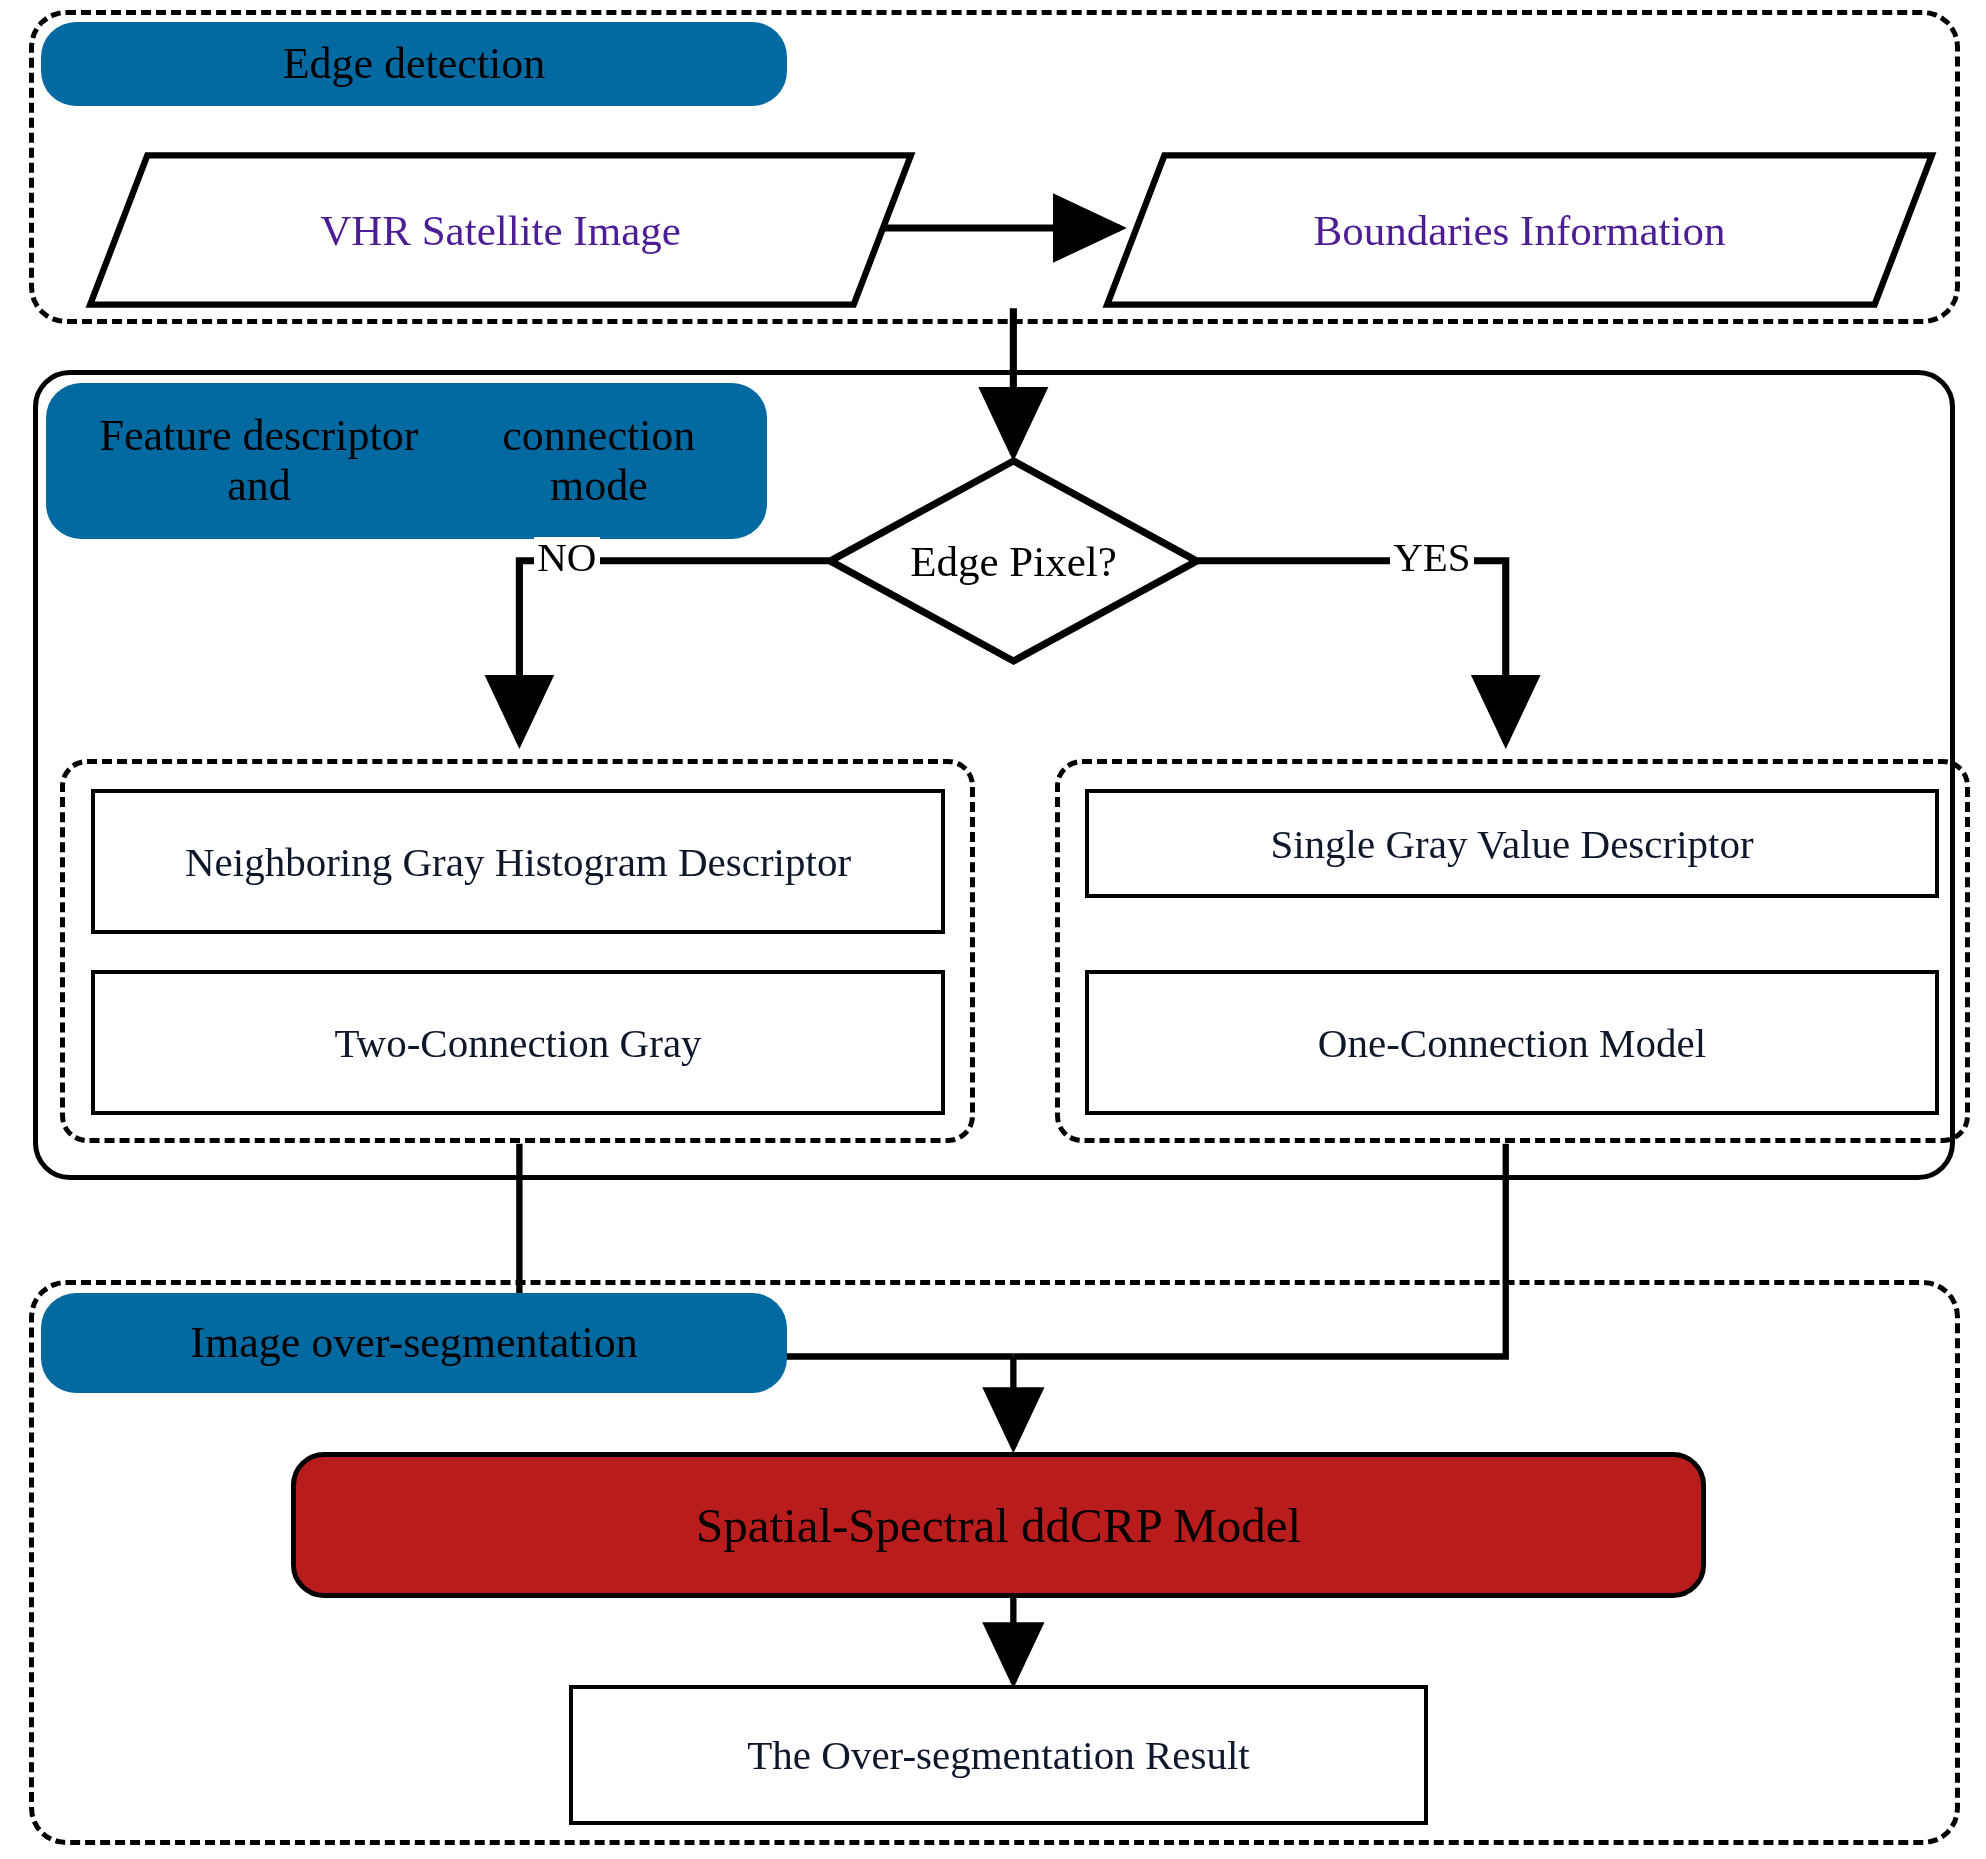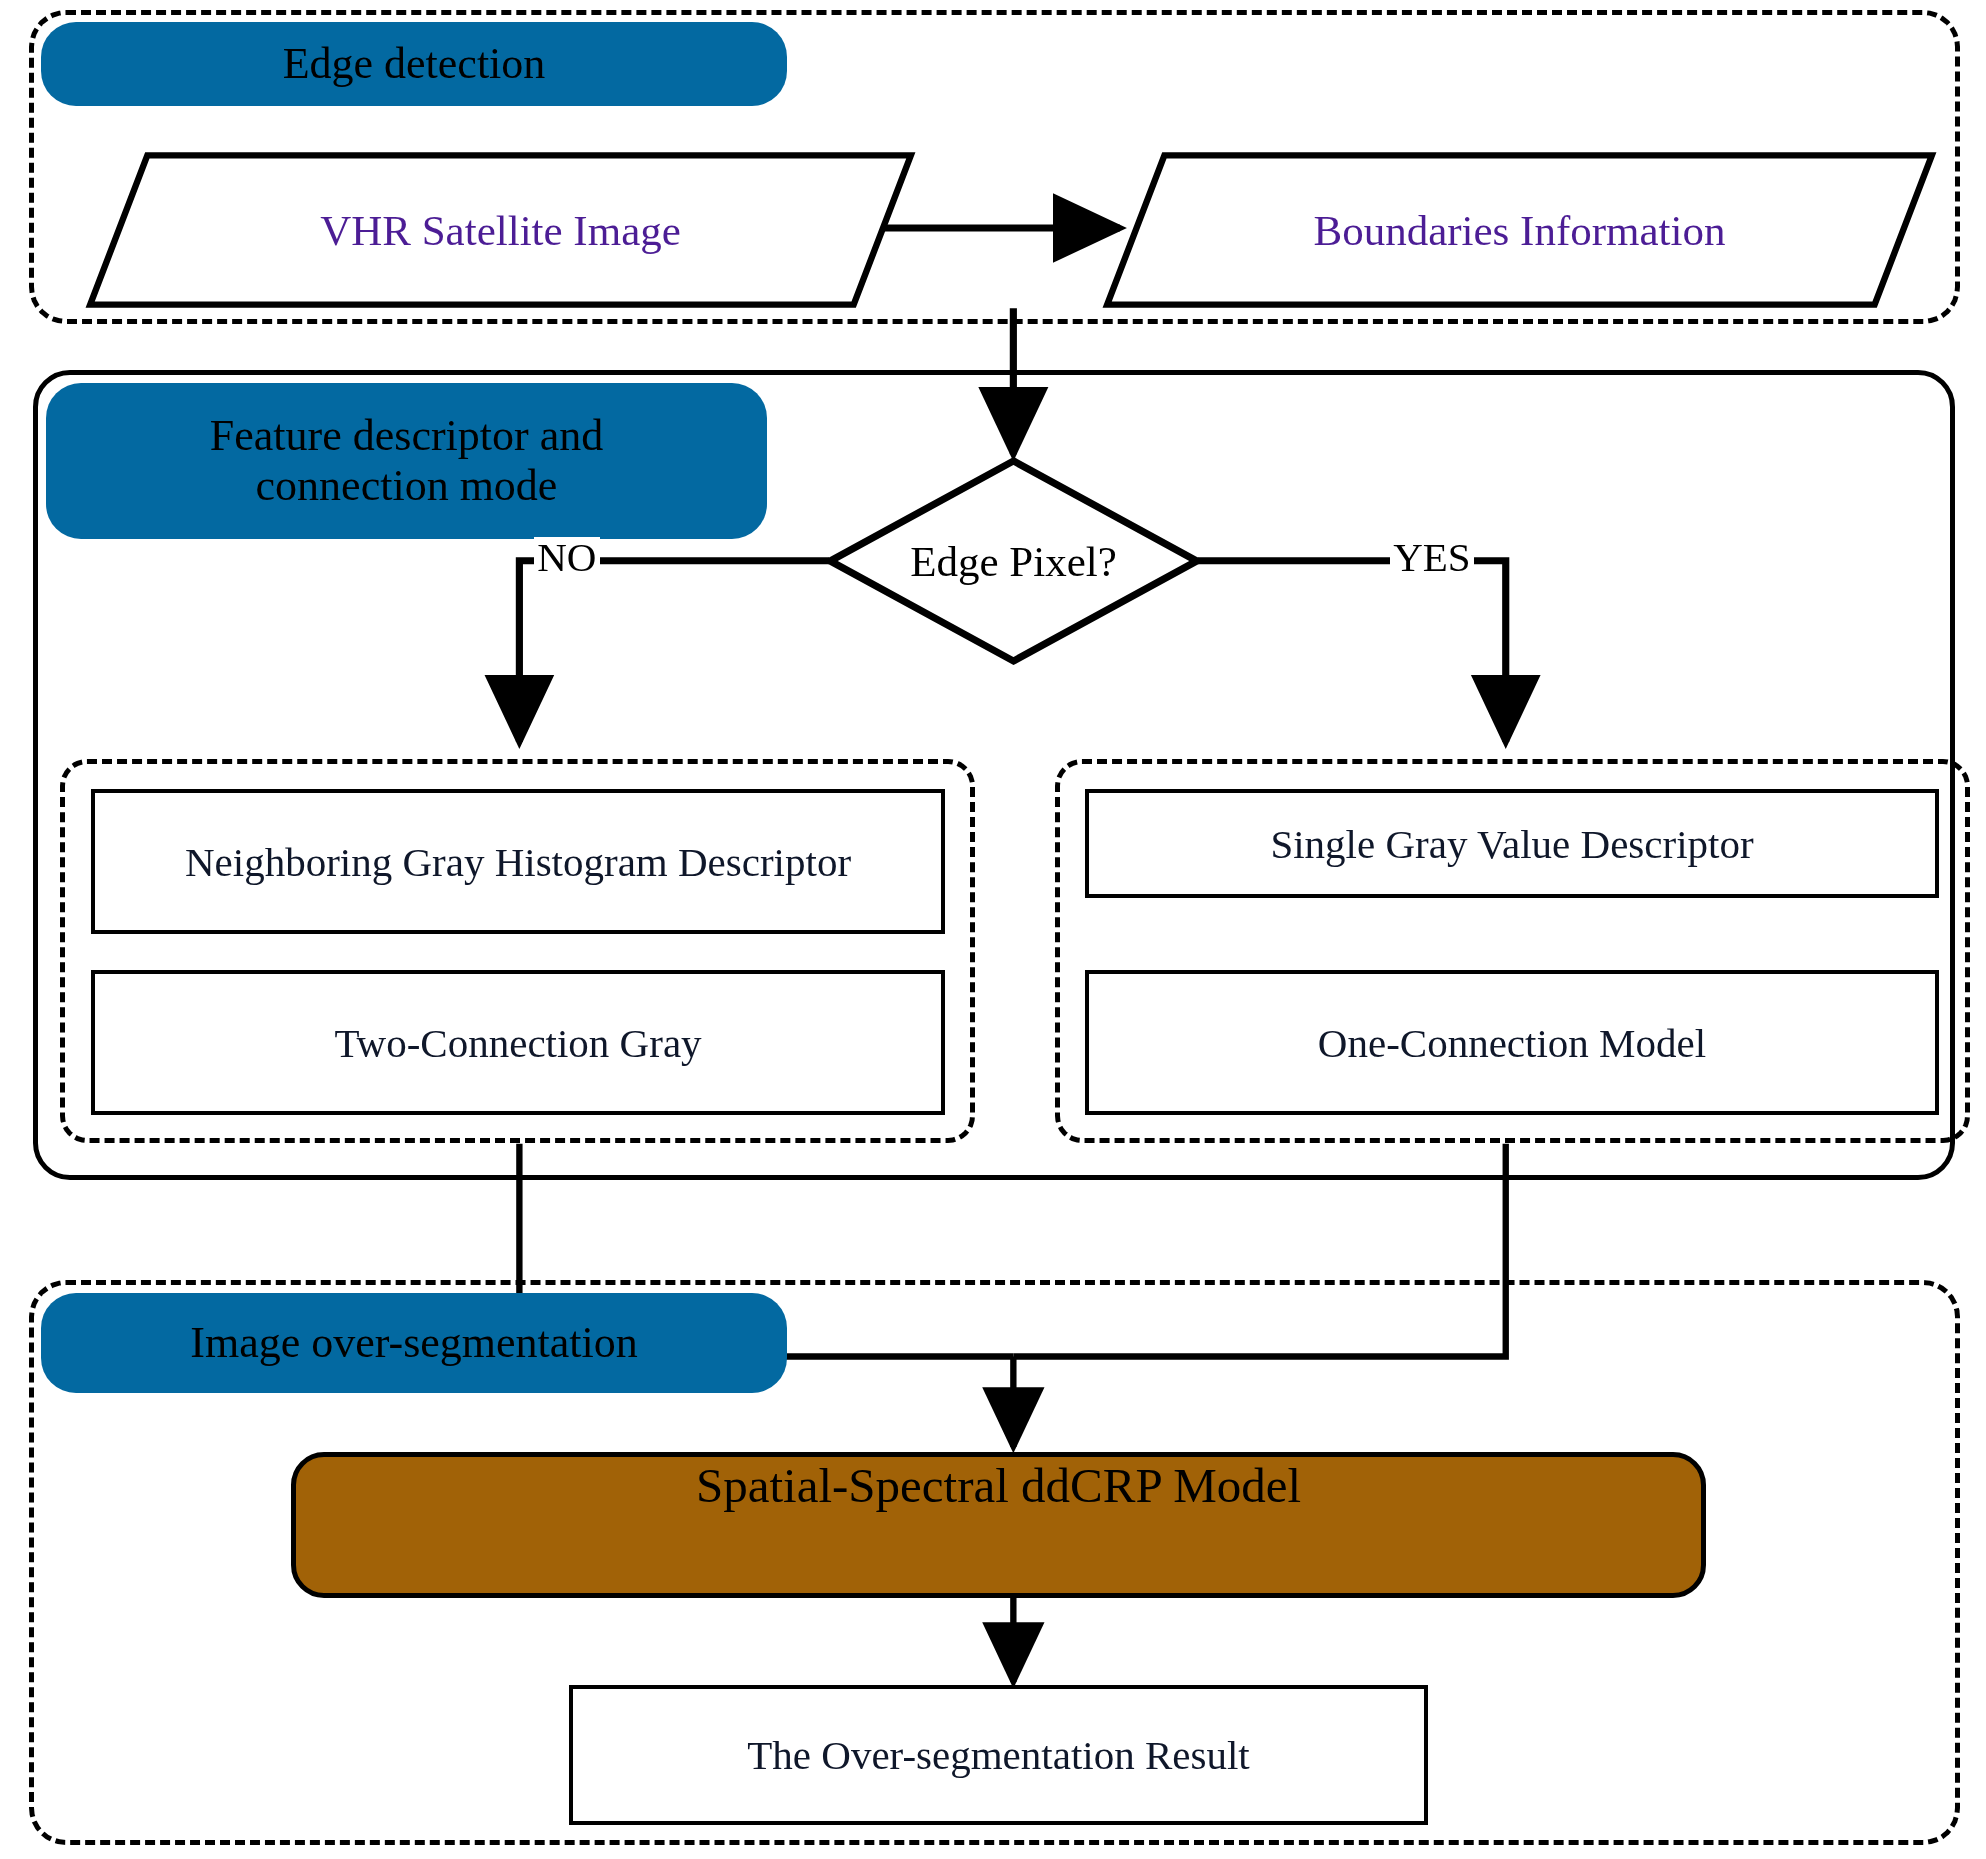--- a/index.html
+++ b/index.html
@@ -114,23 +114,23 @@
     color: #0f172a;
     padding: 0 11px;
   }
 
   
   .modelbox {
     position: absolute;
     box-sizing: border-box;
     border: 5.6px solid #000;
     border-radius: 33px;
-    background: #a16207;
-    display: flex;
-    align-items: flex-start;
+    background: #b91c1c;
+    display: flex;
+    align-items: center;
     justify-content: center;
     text-align: center;
     font-size: 49px;
     color: #000;
   }
 
   
   .edge-label {
     position: absolute;
     font-size: 41px;
@@ -185,21 +185,21 @@
 
   <div class="para-wrap" style="left:1104px; top:152px; width:831px; height:156px;">
     <svg width="831" height="156" viewBox="0 0 1046 196">
       <polygon points="76,4 1042,4 970,192 4,192" fill="#ffffff" stroke="#000000" stroke-width="8"></polygon>
     </svg>
     <div class="para-label">Boundaries Information</div>
   </div>
 
   <div class="section solid" style="left:33px; top:370px; width:1922px; height:810px;"></div>
 
-  <div class="pill" style="left:46px; top:383px; width:721px; height:156px; flex-direction:column; line-height:1.14;">
+  <div class="pill" style="left:46px; top:383px; width:721px; height:156px; line-height:1.14;">
     <span>Feature descriptor and</span>
     <span>connection mode</span>
   </div>
 
   <div class="diamond-wrap" style="left:826px; top:457px; width:375px; height:208px;">
     <svg width="375" height="208" viewBox="0 0 472 262">
       <polygon points="236,5 467,131 236,257 5,131" fill="#ffffff" stroke="#000000" stroke-width="9"></polygon>
     </svg>
     <div class="diamond-label">Edge Pixel?</div>
   </div>

